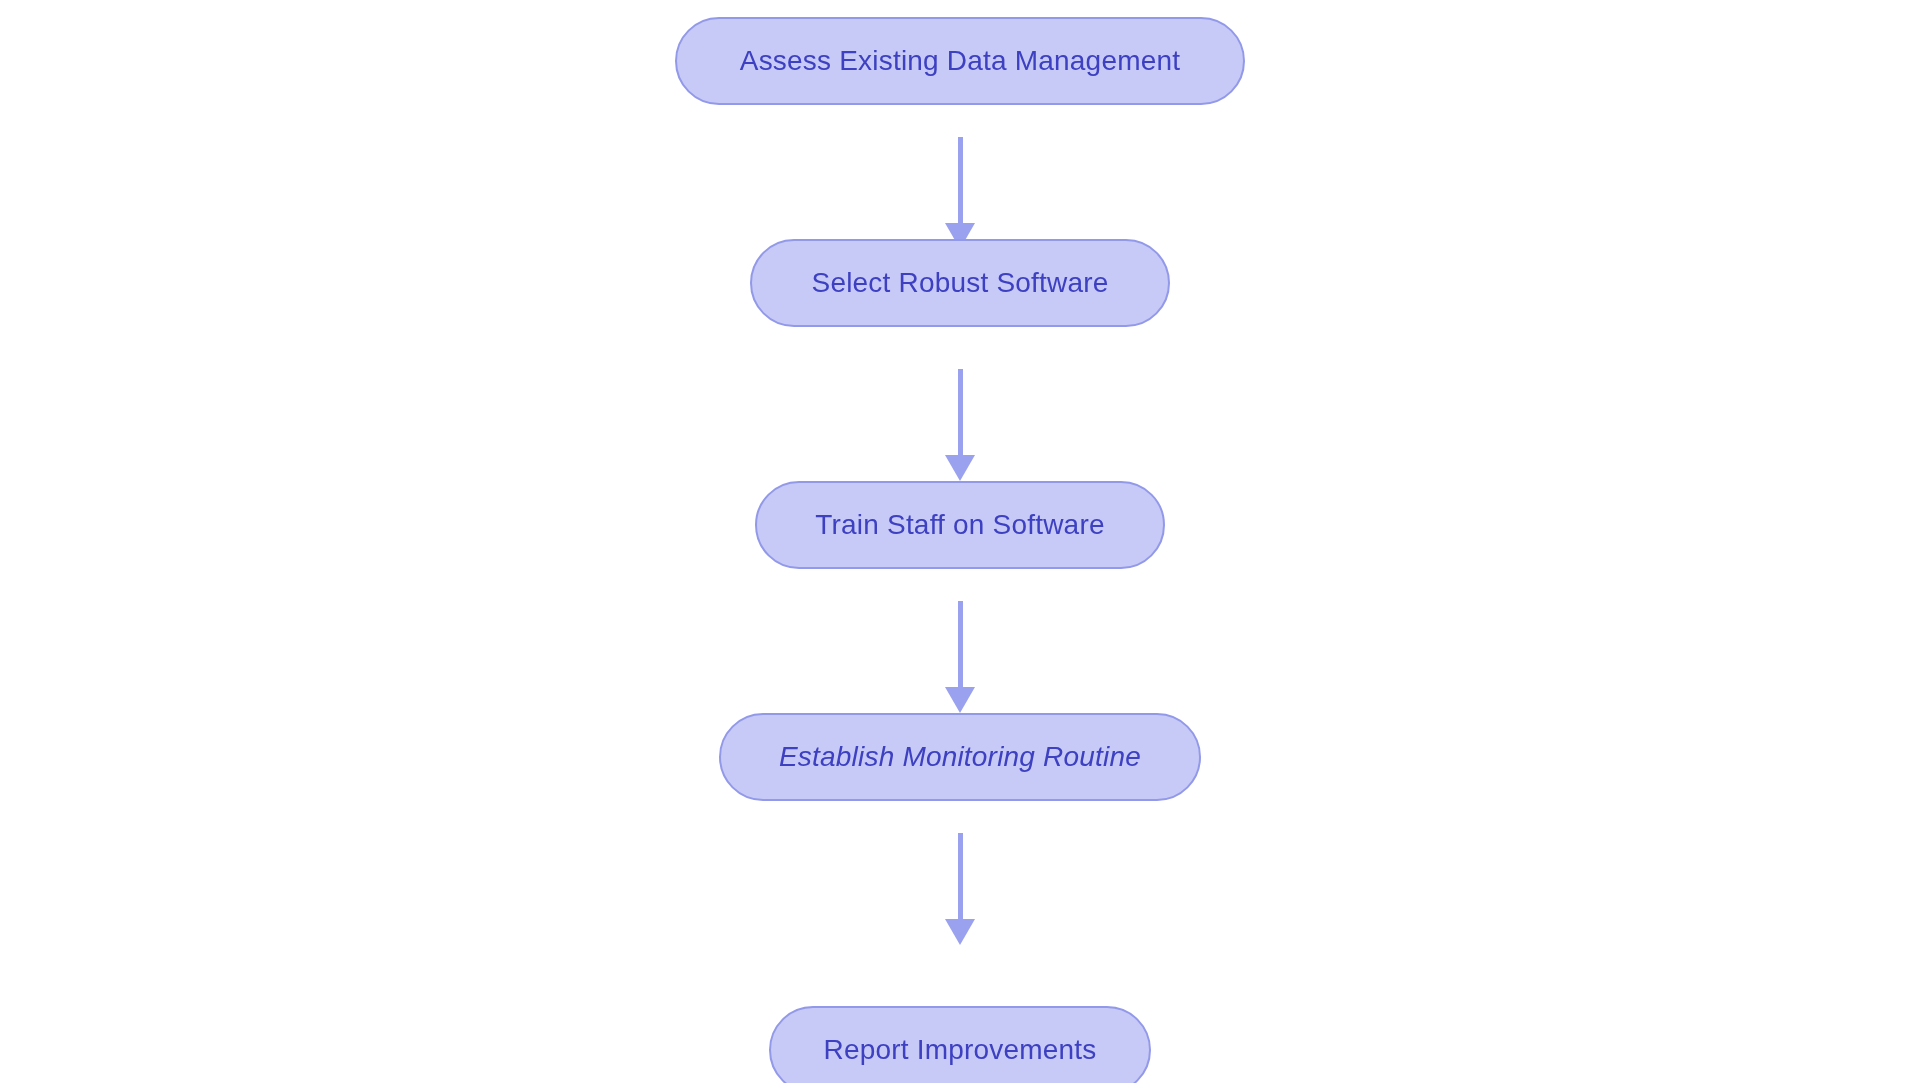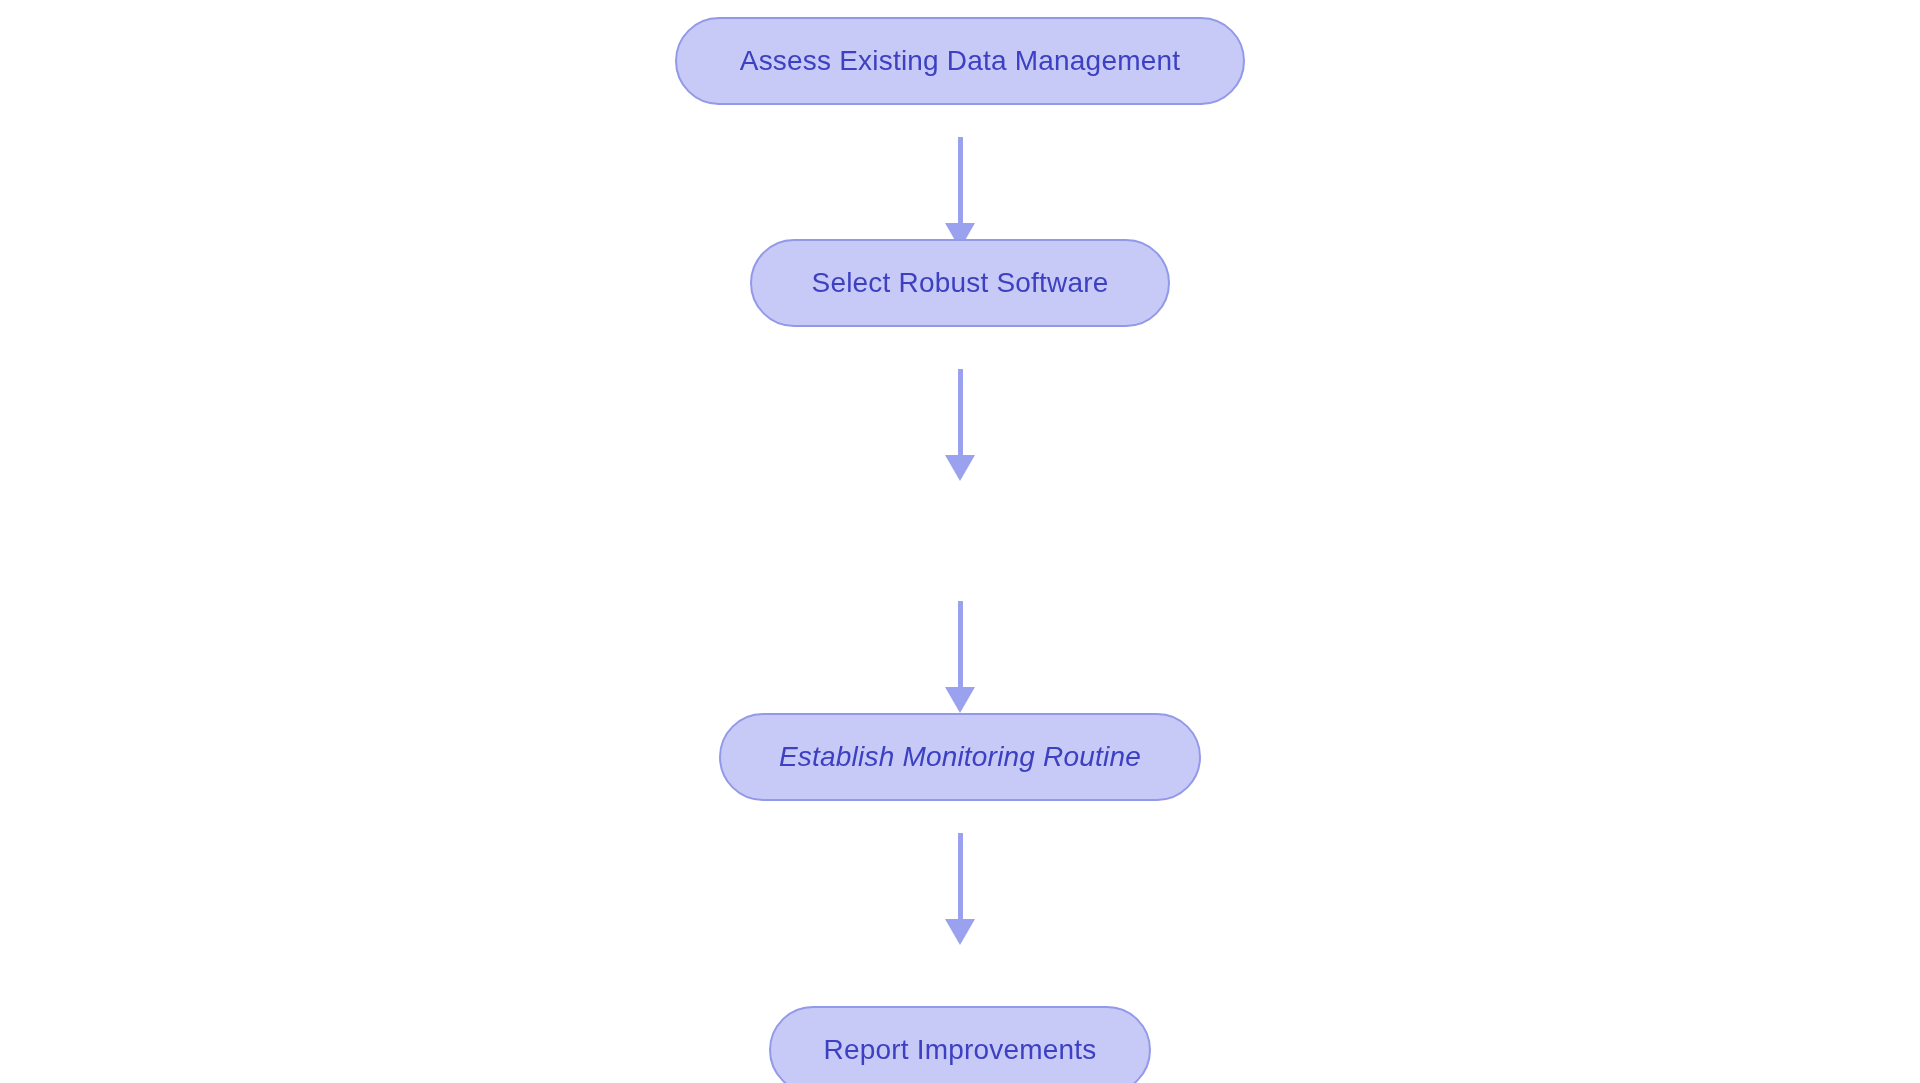--- a/index.html
+++ b/index.html
@@ -83,20 +83,23 @@
 
   <div class="node n2">
     <span>Select Robust Software</span>
   </div>
 
   <div class="arrow a2">
     <div class="stem"></div>
     <div class="head"></div>
   </div>
 
+  <div class="node n3">
+    <span>Train Staff on Software</span>
+  </div>
 
   <div class="arrow a3">
     <div class="stem"></div>
     <div class="head"></div>
   </div>
 
   <div class="node n4">
     <span>Establish Monitoring Routine</span>
   </div>
 

